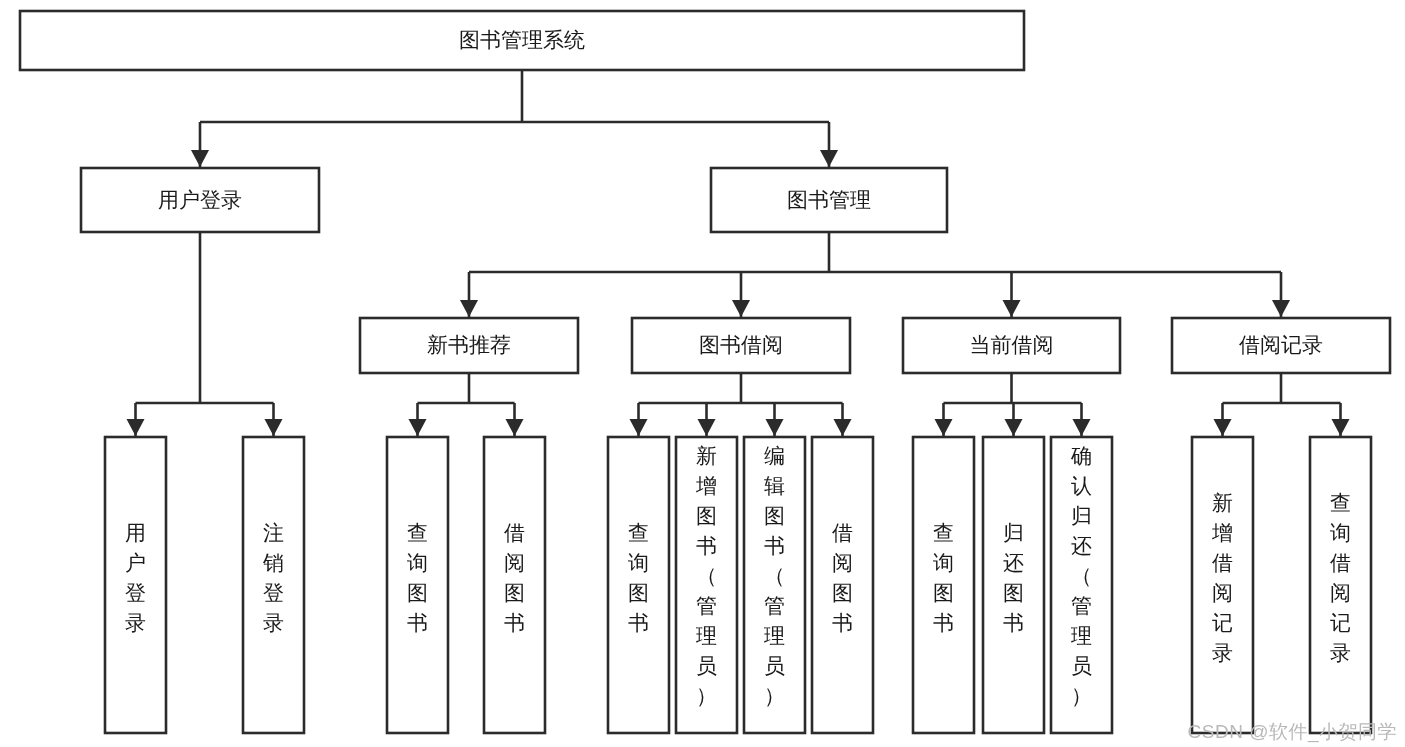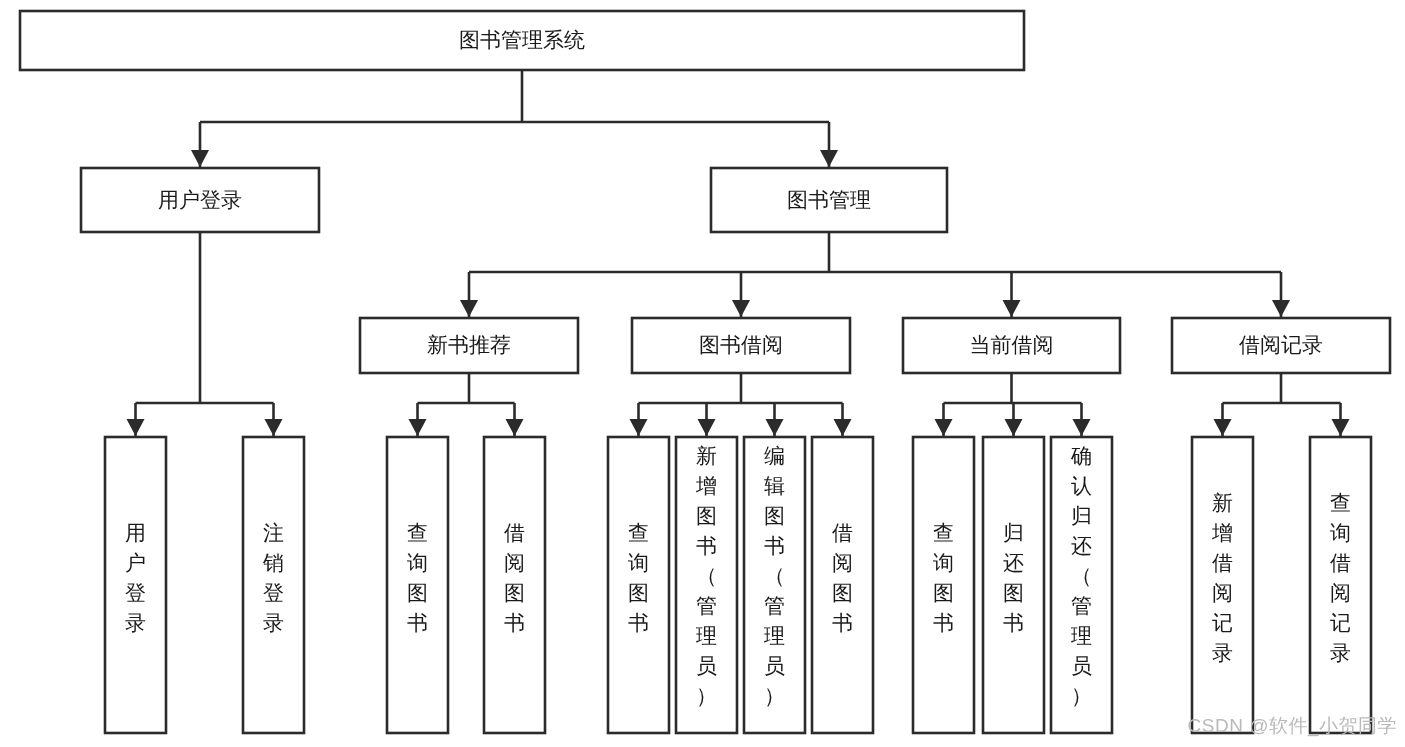--- a/index.html
+++ b/index.html
@@ -14,21 +14,21 @@
   .arrow-head{fill:#2b2b2b;stroke:none;}
   .node-label{
     font-family:"Liberation Sans","DejaVu Sans",sans-serif;
     fill:#1a1a1a;font-size:21px;text-anchor:middle;dominant-baseline:middle;
   }
   .node-label-vert{
     font-family:"Liberation Sans","DejaVu Sans",sans-serif;
     fill:#1a1a1a;font-size:21px;text-anchor:middle;
   }
   .watermark{
-    position:absolute;right:8px;bottom:8px;
+    position:absolute;right:8px;bottom:2px;
     font-family:"Liberation Sans","DejaVu Sans",sans-serif;
     font-size:19px;color:#b9b9b9;letter-spacing:0.5px;
     white-space:nowrap;pointer-events:none;user-select:none;
   }
 </style>
 </head>
 <body>
 
 <div id="diagram-root">
   <svg id="tree-svg" viewBox="0 0 1405 747" preserveAspectRatio="none">

